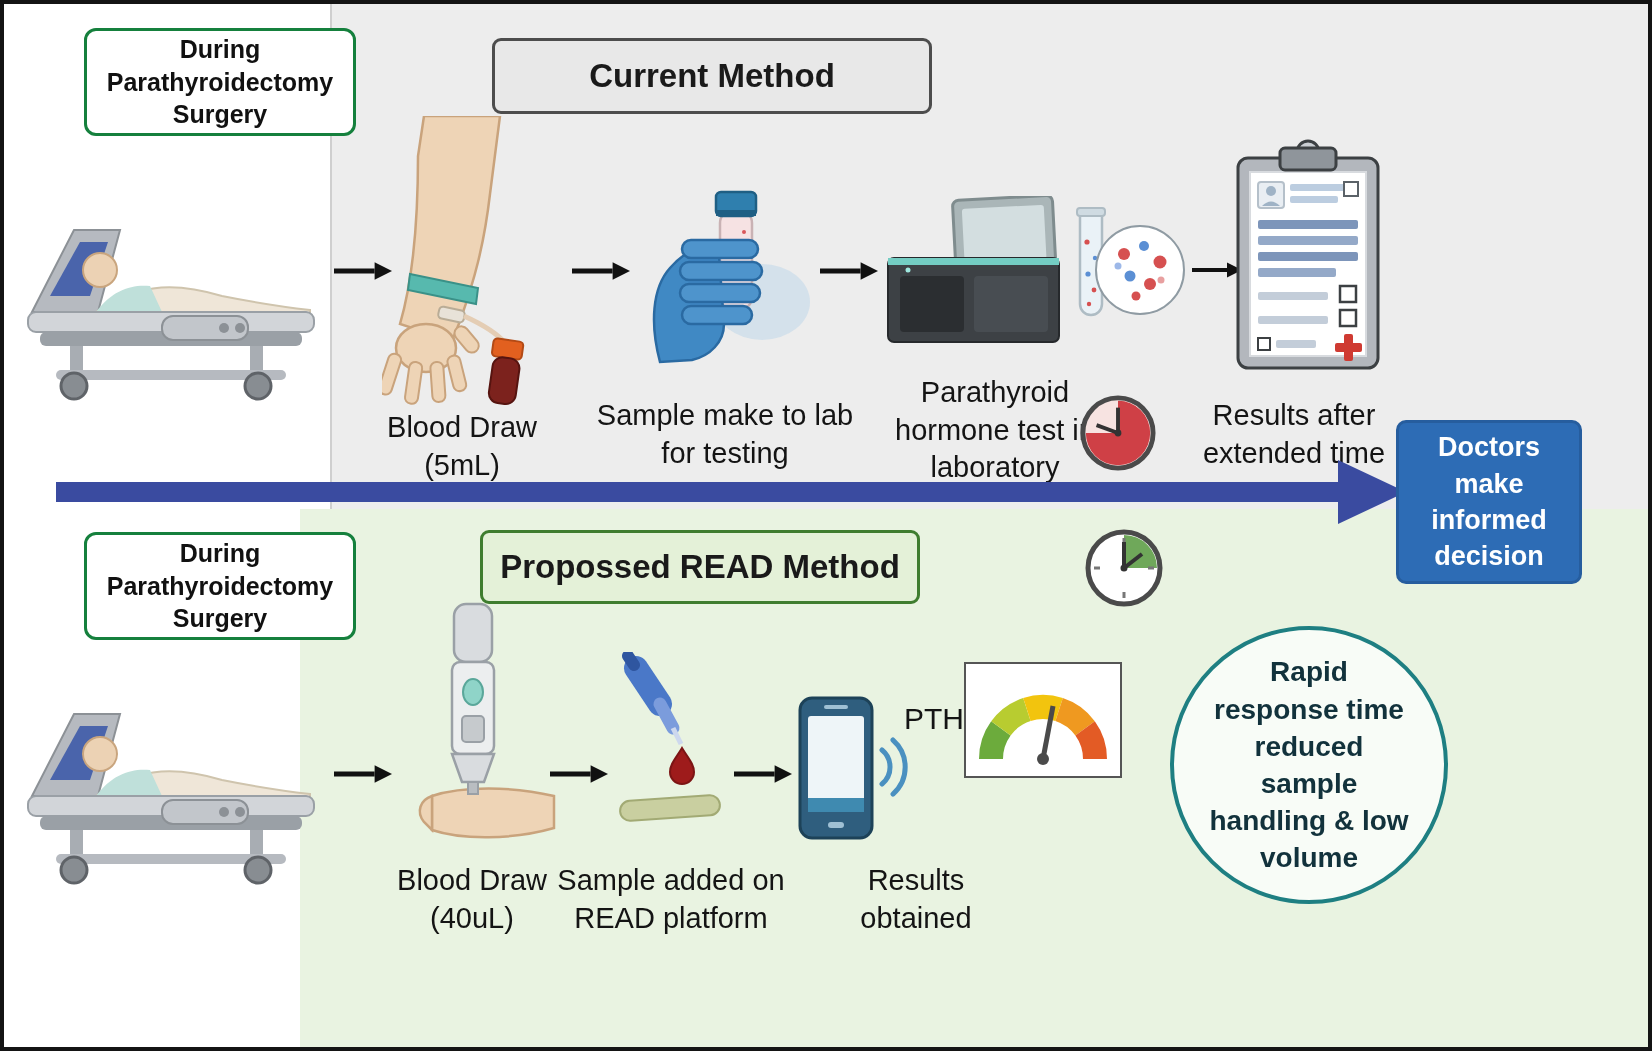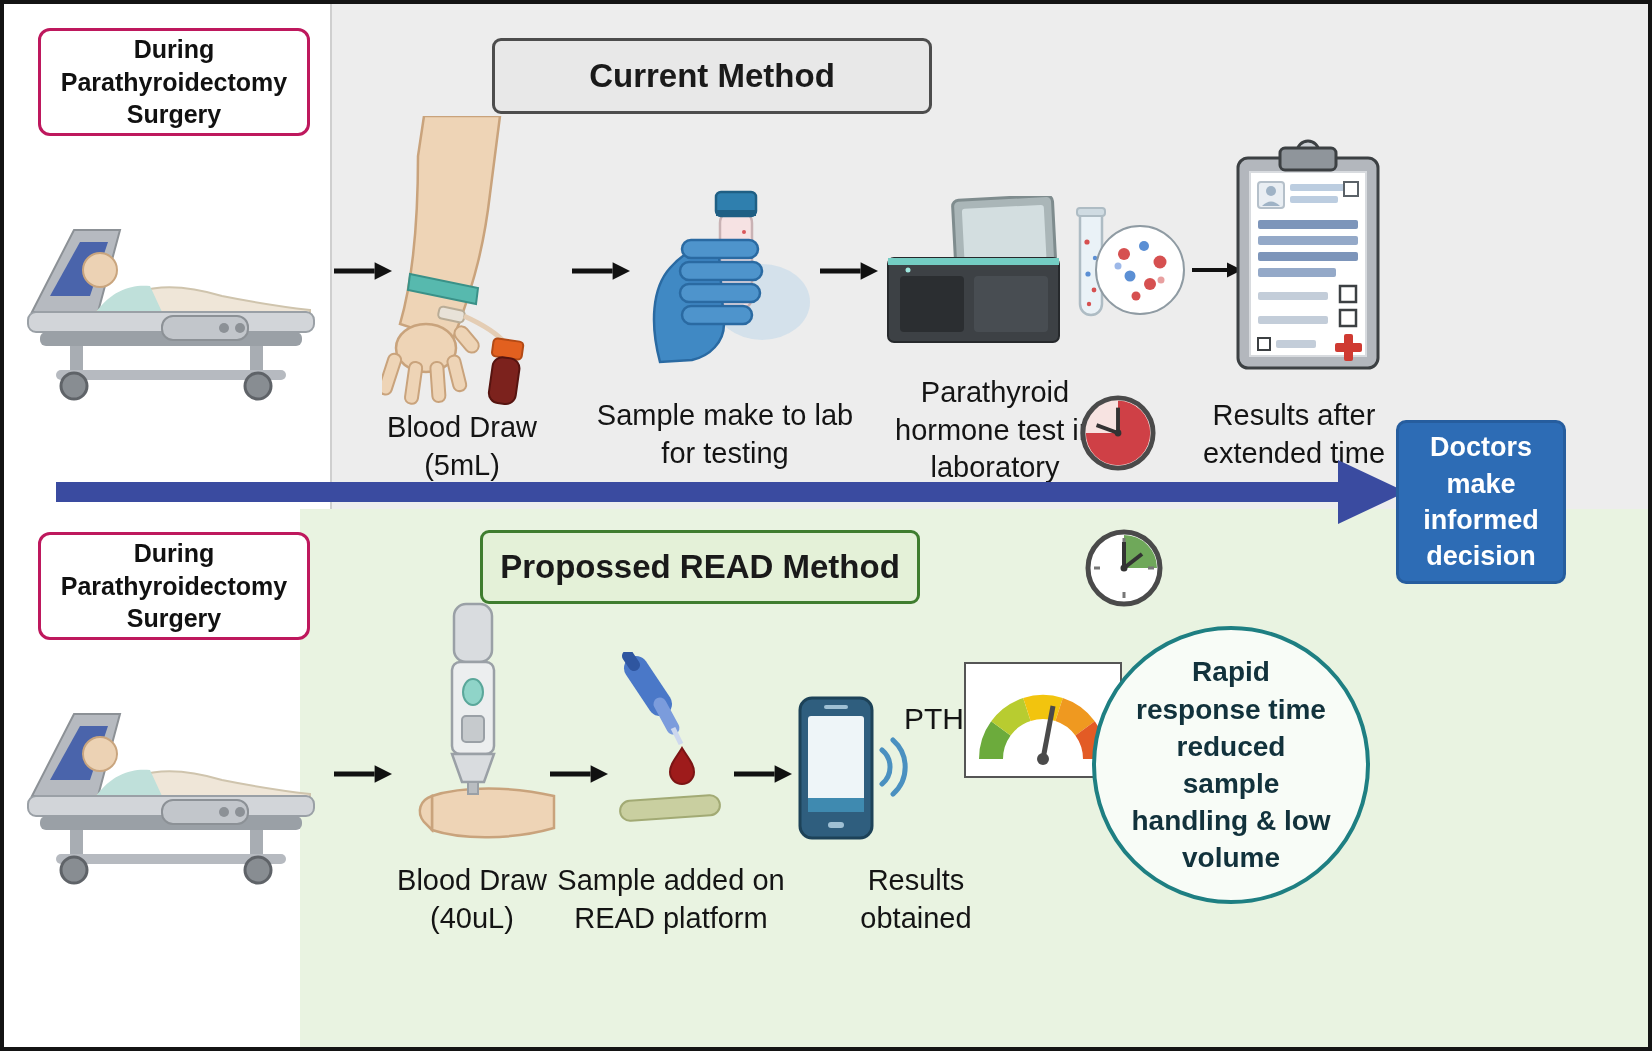--- a/index.html
+++ b/index.html
@@ -13,23 +13,23 @@
   .flexc { display:flex; align-items:center; justify-content:center; }
   .panel-current {
     left:326px; top:0; width:calc(100% - 326px); height:505px;
     background:var(--current-bg, #ededed); border-left:2px solid #cfcfcf; z-index:0;
   }
   .panel-proposed {
     left:296px; top:505px; width:calc(100% - 296px); height:calc(100% - 505px);
     background:var(--proposed-bg, #e9f3e1); z-index:0;
   }
   .label-box {
-    background:#fff; border:3px solid #be185d; border-radius:12px;
+    background:#fff; border:3px solid #15803d; border-radius:12px;
     font-weight:700; font-size:25px; line-height:1.3; text-align:center;
-    z-index:2; color:#111;
+    z-index:2; color:#111;margin-left:46px;
   }
   .title-box {
     border-radius:9px; font-weight:700; font-size:33px; text-align:center;
     z-index:2; color:#1a1a1a;
   }
   .title-current { background:#e8e8e8; border:3px solid #4d4d4d; }
   .title-proposed { background:#e4f1d8; border:3px solid var(--proposed-border, #3f7d2f); }
   .caption {
     font-size:29px; line-height:1.3; text-align:center; color:#141414; z-index:2;
   }
@@ -227,21 +227,21 @@
     </svg>
   </div>
 
   <div class="abs timeline" style="left:52px; top:456px; width:1350px; height:64px;">
     <svg viewBox="0 0 1350 64" width="1350" height="64">
       <rect x="0" y="22" width="1282" height="20" fill="var(--arrow-blue, #3a4ba0)"></rect>
       <polygon points="1282,0 1350,32 1282,64" fill="var(--arrow-blue, #3a4ba0)"></polygon>
     </svg>
   </div>
 
-  <div class="abs flexc decision-box pre" style="left:1392px; top:416px; width:170px; height:164px;">Doctors
+  <div class="abs flexc decision-box pre" style="left:1392px; top:416px; width:186px; height:164px;">Doctors
 make
 informed
 decision</div>
 
   <div class="abs flexc label-box pre" style="left:34px; top:528px; width:272px; height:108px;">During
 Parathyroidectomy
 Surgery</div>
 
   <div class="abs flexc title-box title-proposed" style="left:476px; top:526px; width:440px; height:74px;">Propossed READ Method</div>
 
@@ -348,20 +348,20 @@
         <path d="M91.1,45.5 A52,52 0 0 1 117.1,64.4" stroke="#ef9920" stroke-width="24" fill="none"></path>
         <path d="M117.1,64.4 A52,52 0 0 1 127,95" stroke="#e35b25" stroke-width="24" fill="none"></path>
         <line x1="75" y1="95" x2="85" y2="42" stroke="#4a4a4a" stroke-width="5"></line>
         <circle cx="75" cy="95" r="6" fill="#4a4a4a"></circle>
       </svg>
     </div>
   </div>
   <div class="abs caption pre" style="left:782px; top:858px; width:260px;">Results
 obtained</div>
 
-  <div class="abs flexc benefit-circle pre" style="left:1088px; top:622px; width:278px; height:278px;">Rapid
+  <div class="abs flexc benefit-circle pre" style="left:1166px; top:622px; width:278px; height:278px;">Rapid
 response time
 reduced
 sample
 handling &amp; low
 volume</div>
 
 </div>
 
 </body></html>

